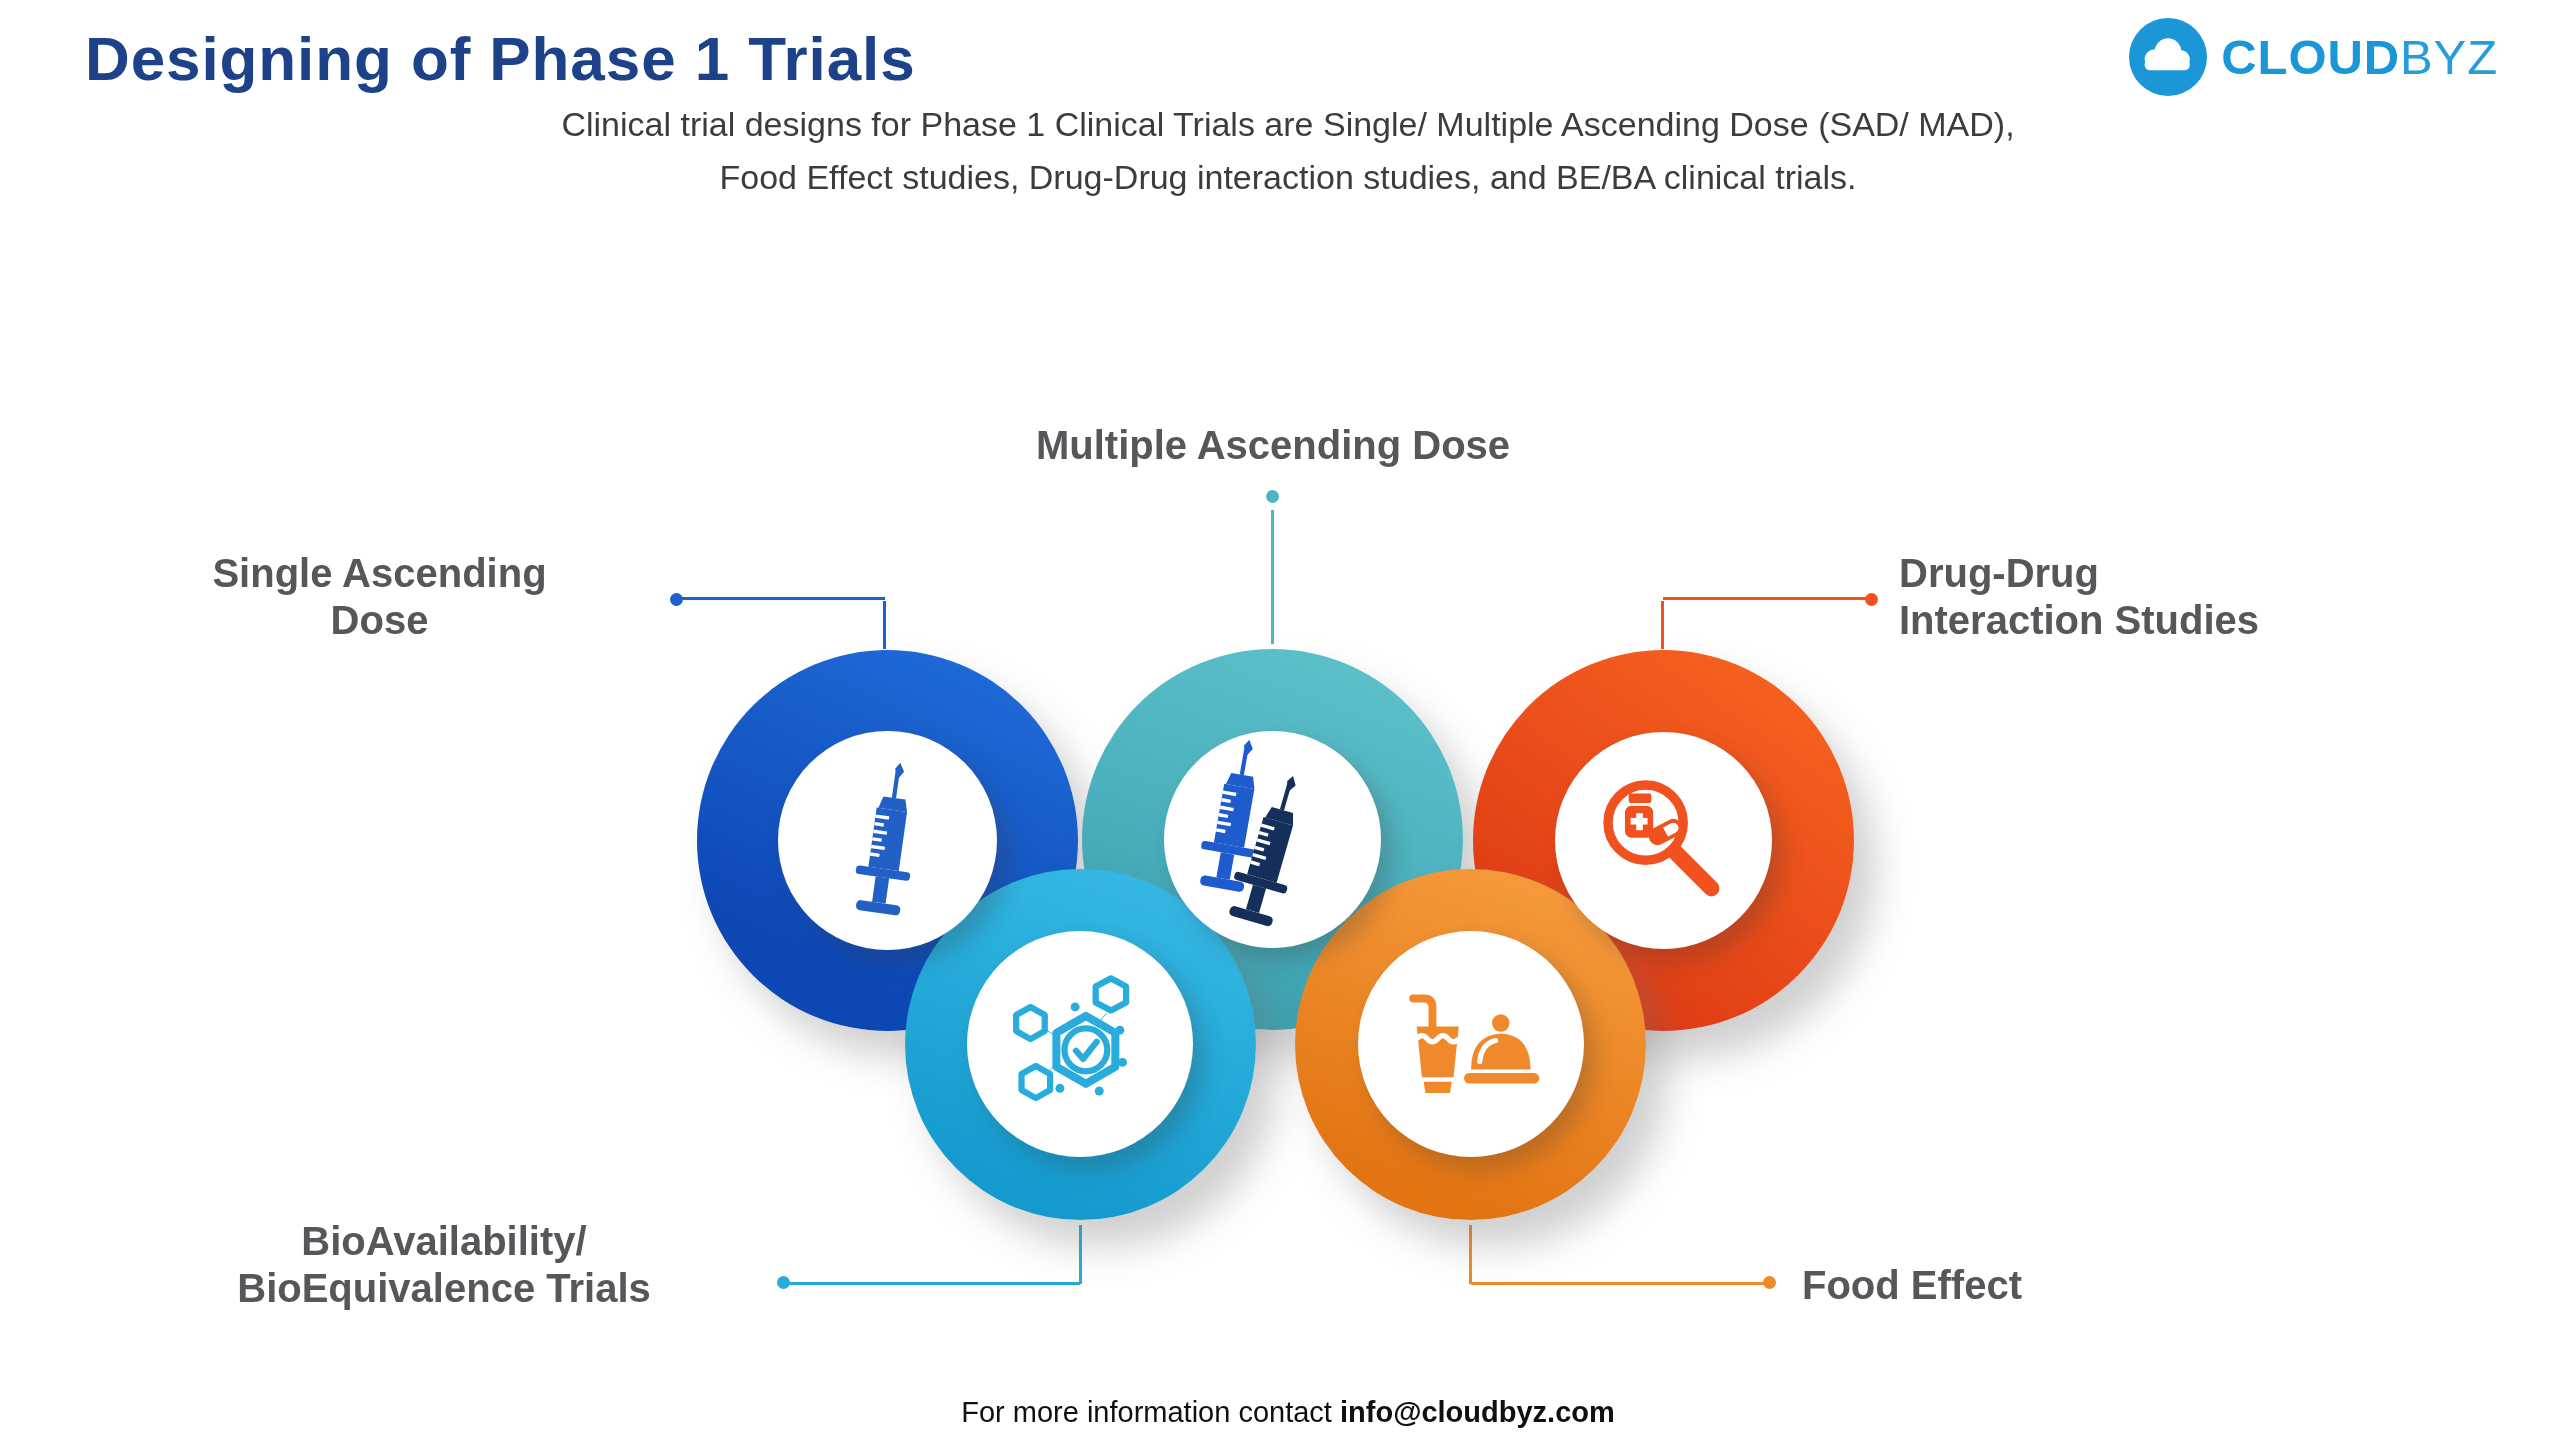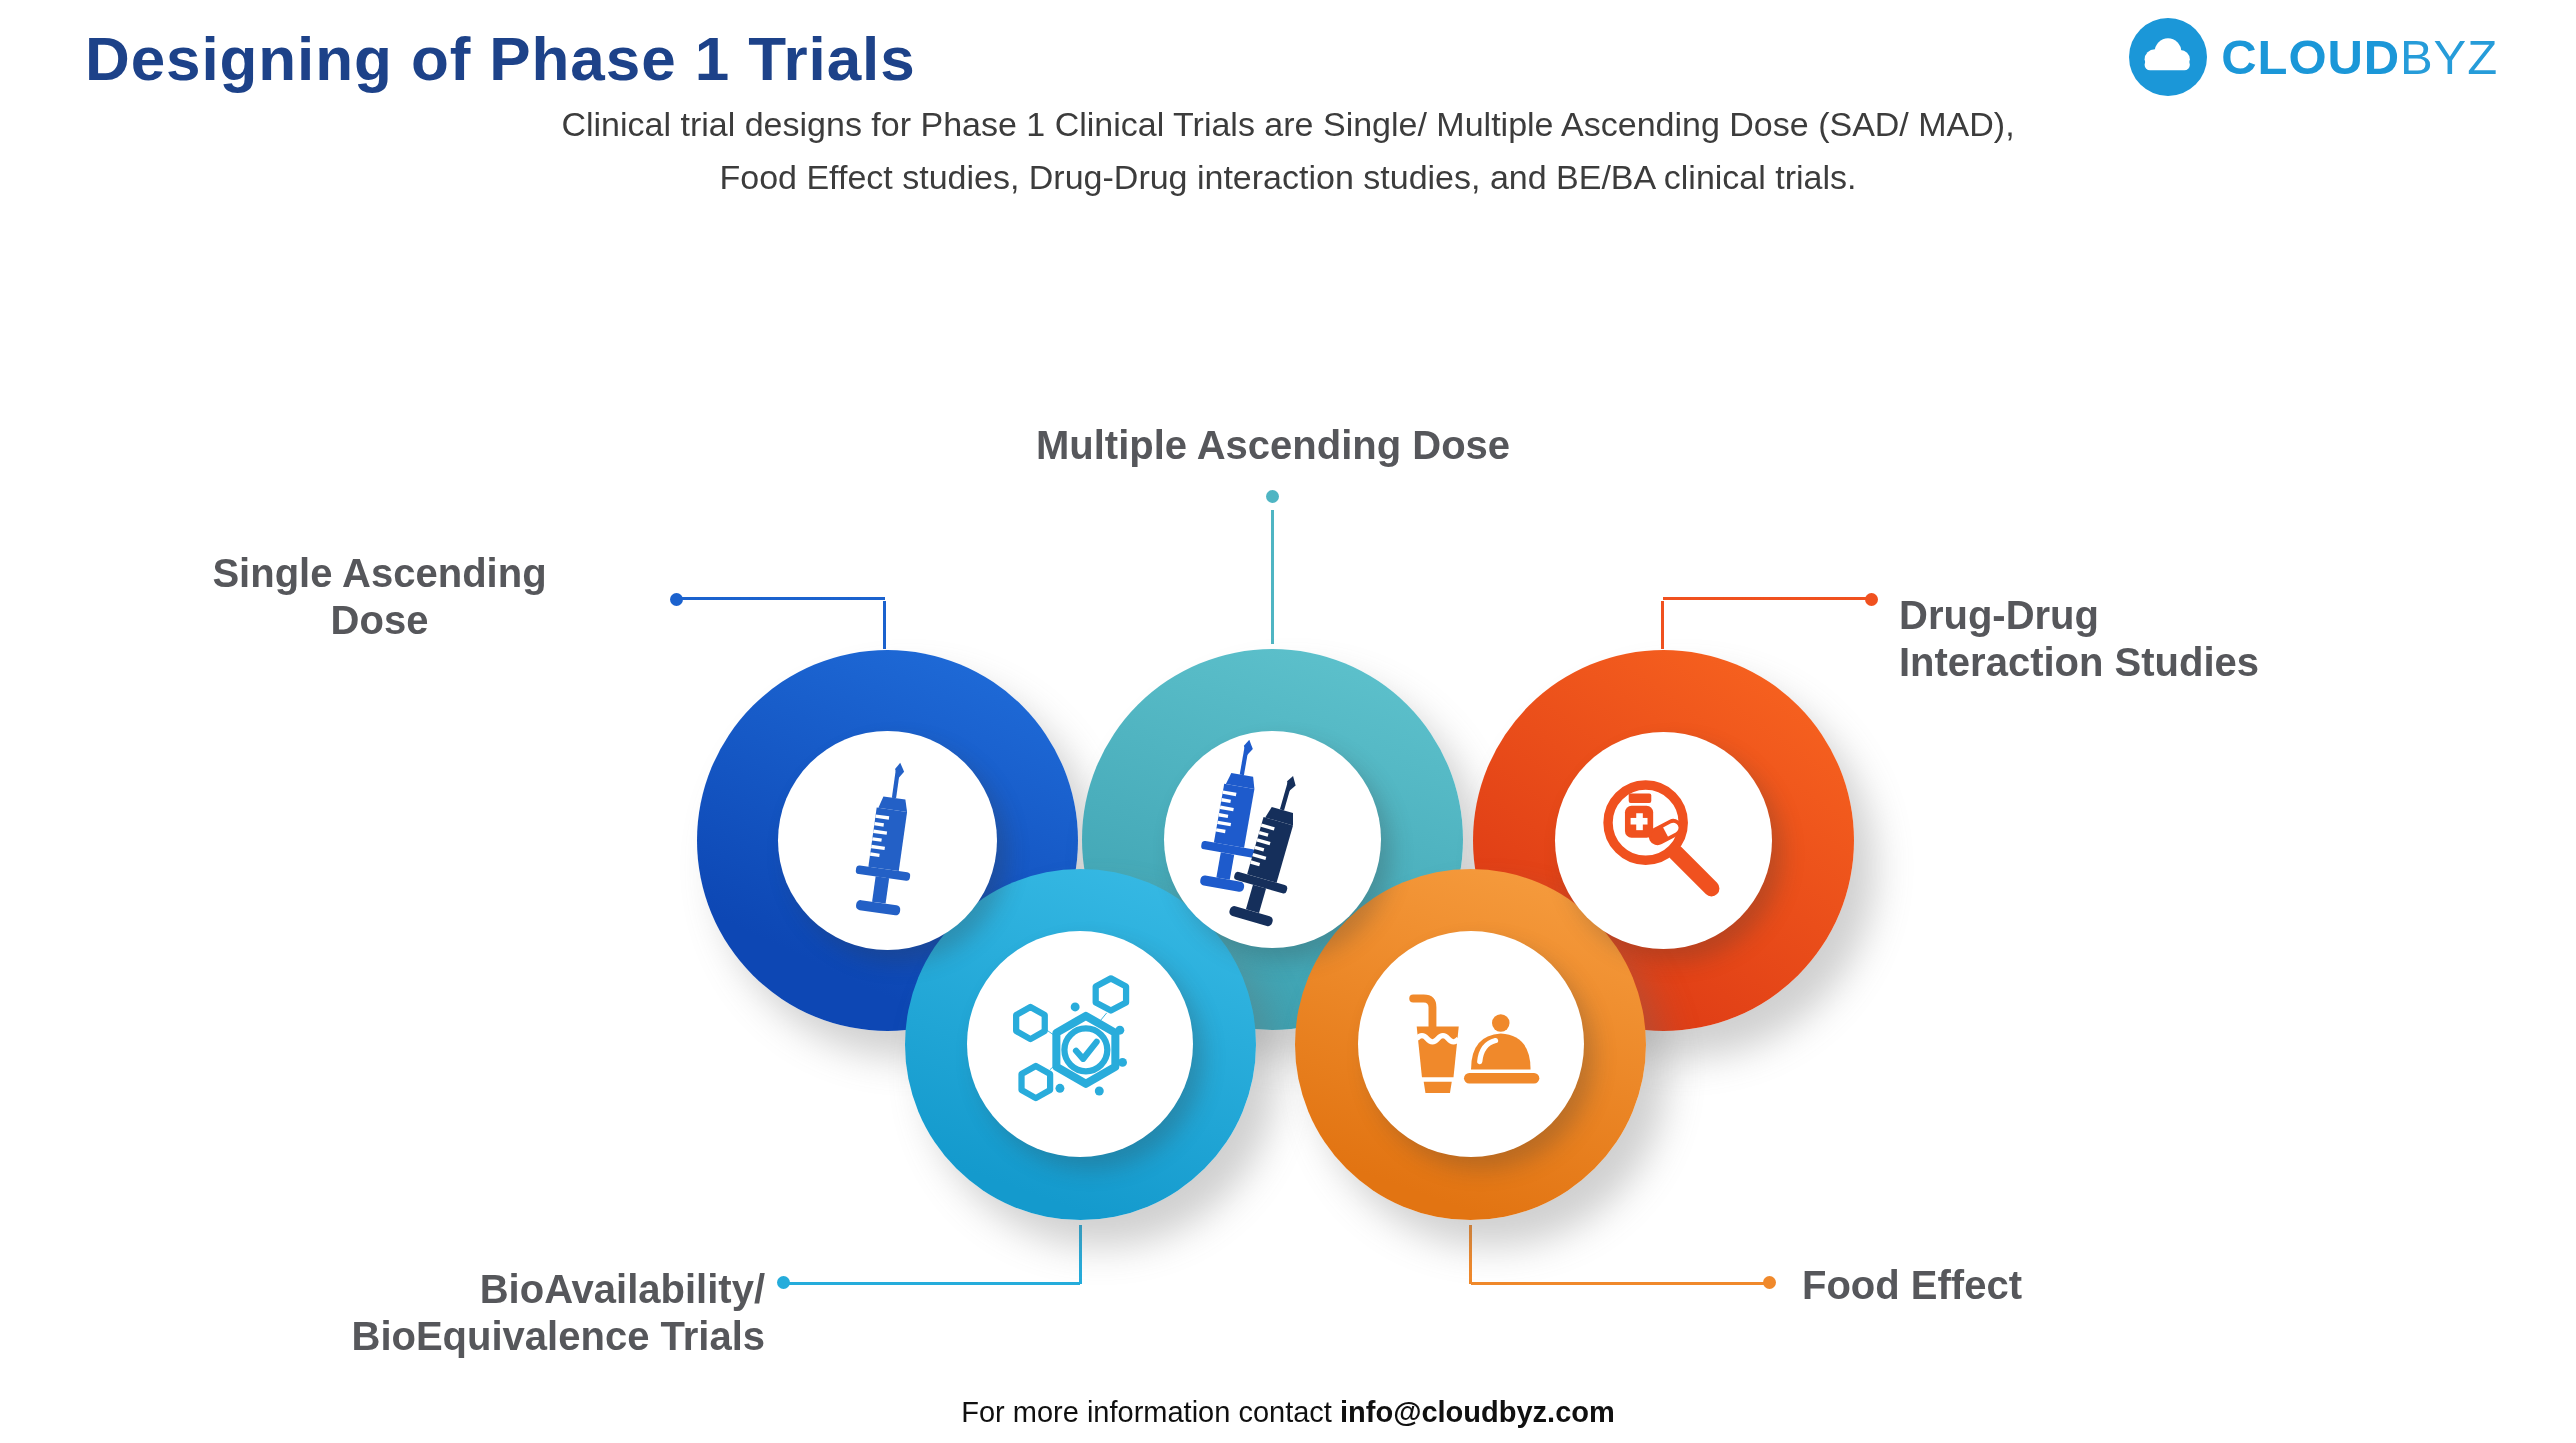--- a/index.html
+++ b/index.html
@@ -18,22 +18,22 @@
   .brand-bold{font-weight:700;}
   .brand-light{font-weight:400;opacity:.95;}
   .subtitle{
     position:absolute;left:0;right:0;top:98px;margin:0;text-align:center;
     font-size:34px;line-height:53px;color:#3C3C3C;font-weight:500;
   }
   
   .lbl{position:absolute;font-size:40px;font-weight:600;color:#56575B;line-height:47px;}
   .lbl-mad{left:872px;top:422px;width:802px;text-align:center;}
   .lbl-sad{right:1920px;top:550px;width:553px;text-align:center;}
-  .lbl-ddi{left:1899px;top:550px;width:642px;text-align:left;margin-top:42px;}
-  .lbl-babe{right:1811px;top:1218px;width:642px;text-align:right;margin-top:48px;}
+  .lbl-ddi{left:1899px;top:550px;width:642px;text-align:left;}
+  .lbl-babe{right:1811px;top:1218px;width:642px;text-align:center;}
   .lbl-food{left:1802px;top:1262px;width:446px;text-align:left;}
   
   .dot{position:absolute;width:13.4px;height:13.4px;border-radius:50%;}
   .dash-h{position:absolute;height:0;border-top:3.6px dashed;}
   .dash-v{position:absolute;width:0;border-left:3.6px dashed;}
   .c-sad{border-color:#1B62CE;background:#1B62CE;color:#1B62CE;}
   .c-mad{border-color:#4FB5C3;background:#4FB5C3;color:#4FB5C3;}
   .c-ddi{border-color:#F0511F;background:#F0511F;color:#F0511F;}
   .c-babe{border-color:#25ACDB;background:#25ACDB;color:#25ACDB;}
   .c-food{border-color:#F0892B;background:#F0892B;color:#F0892B;}

